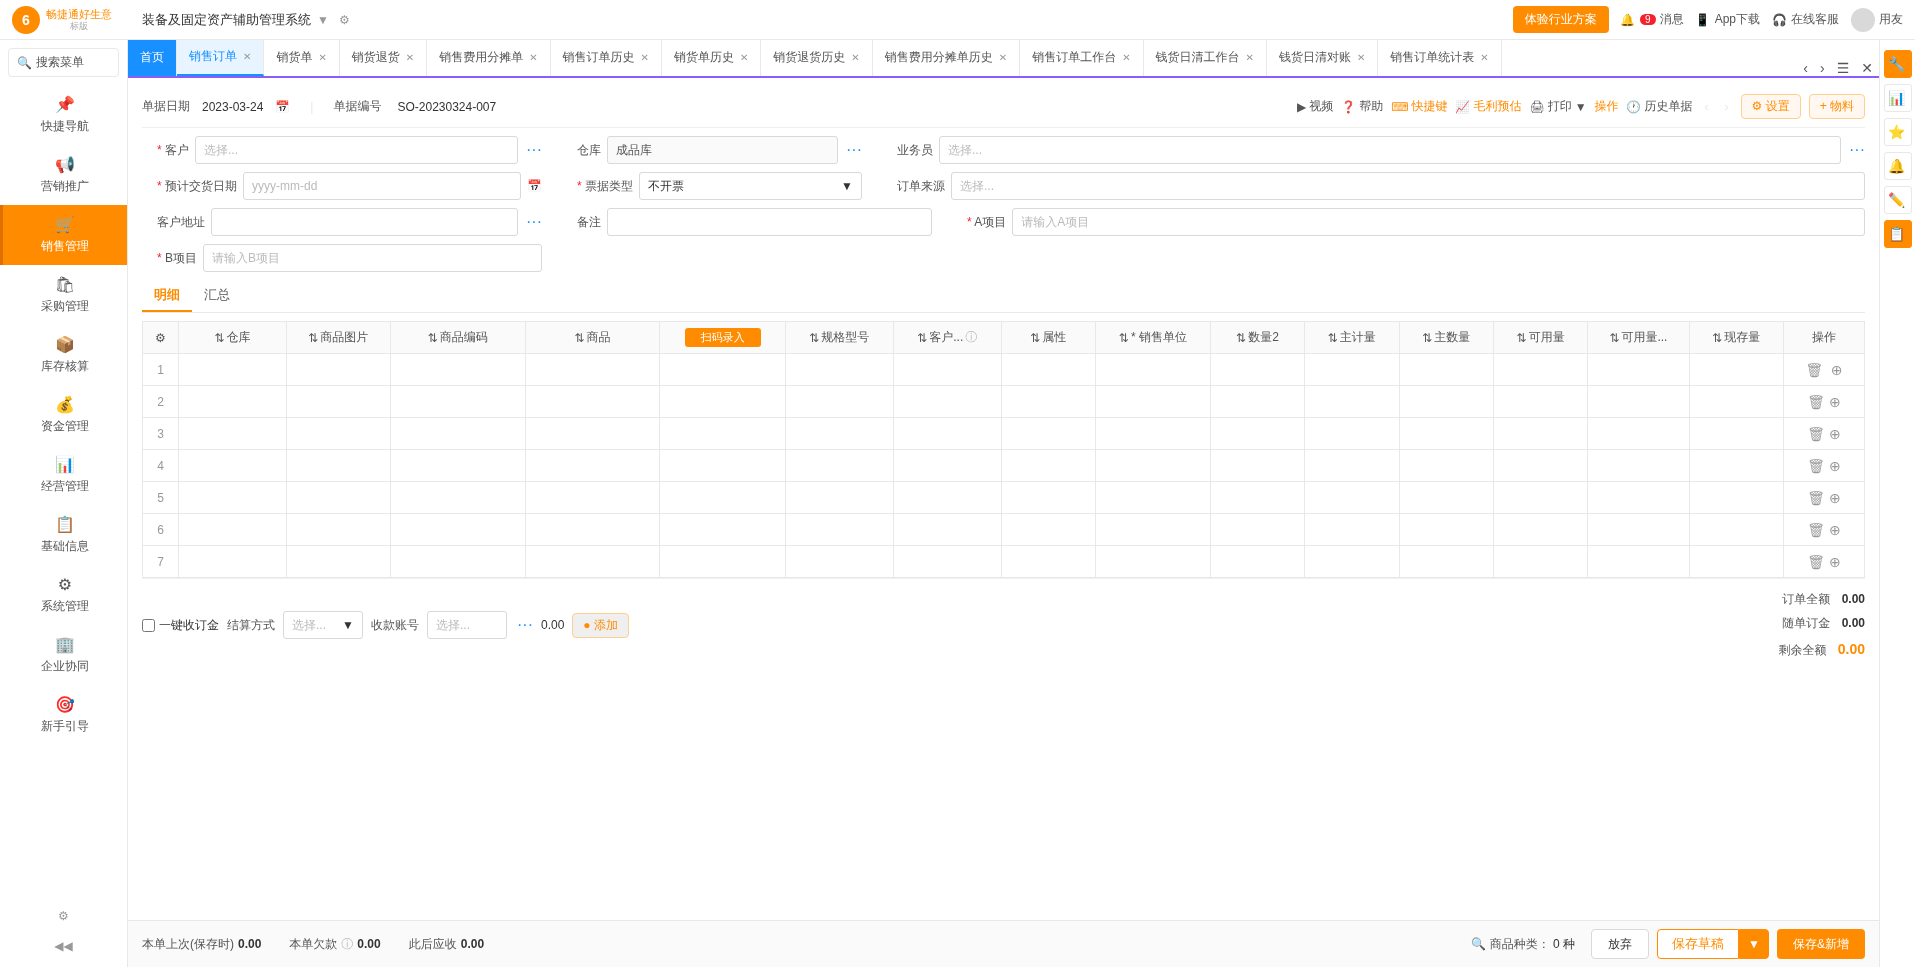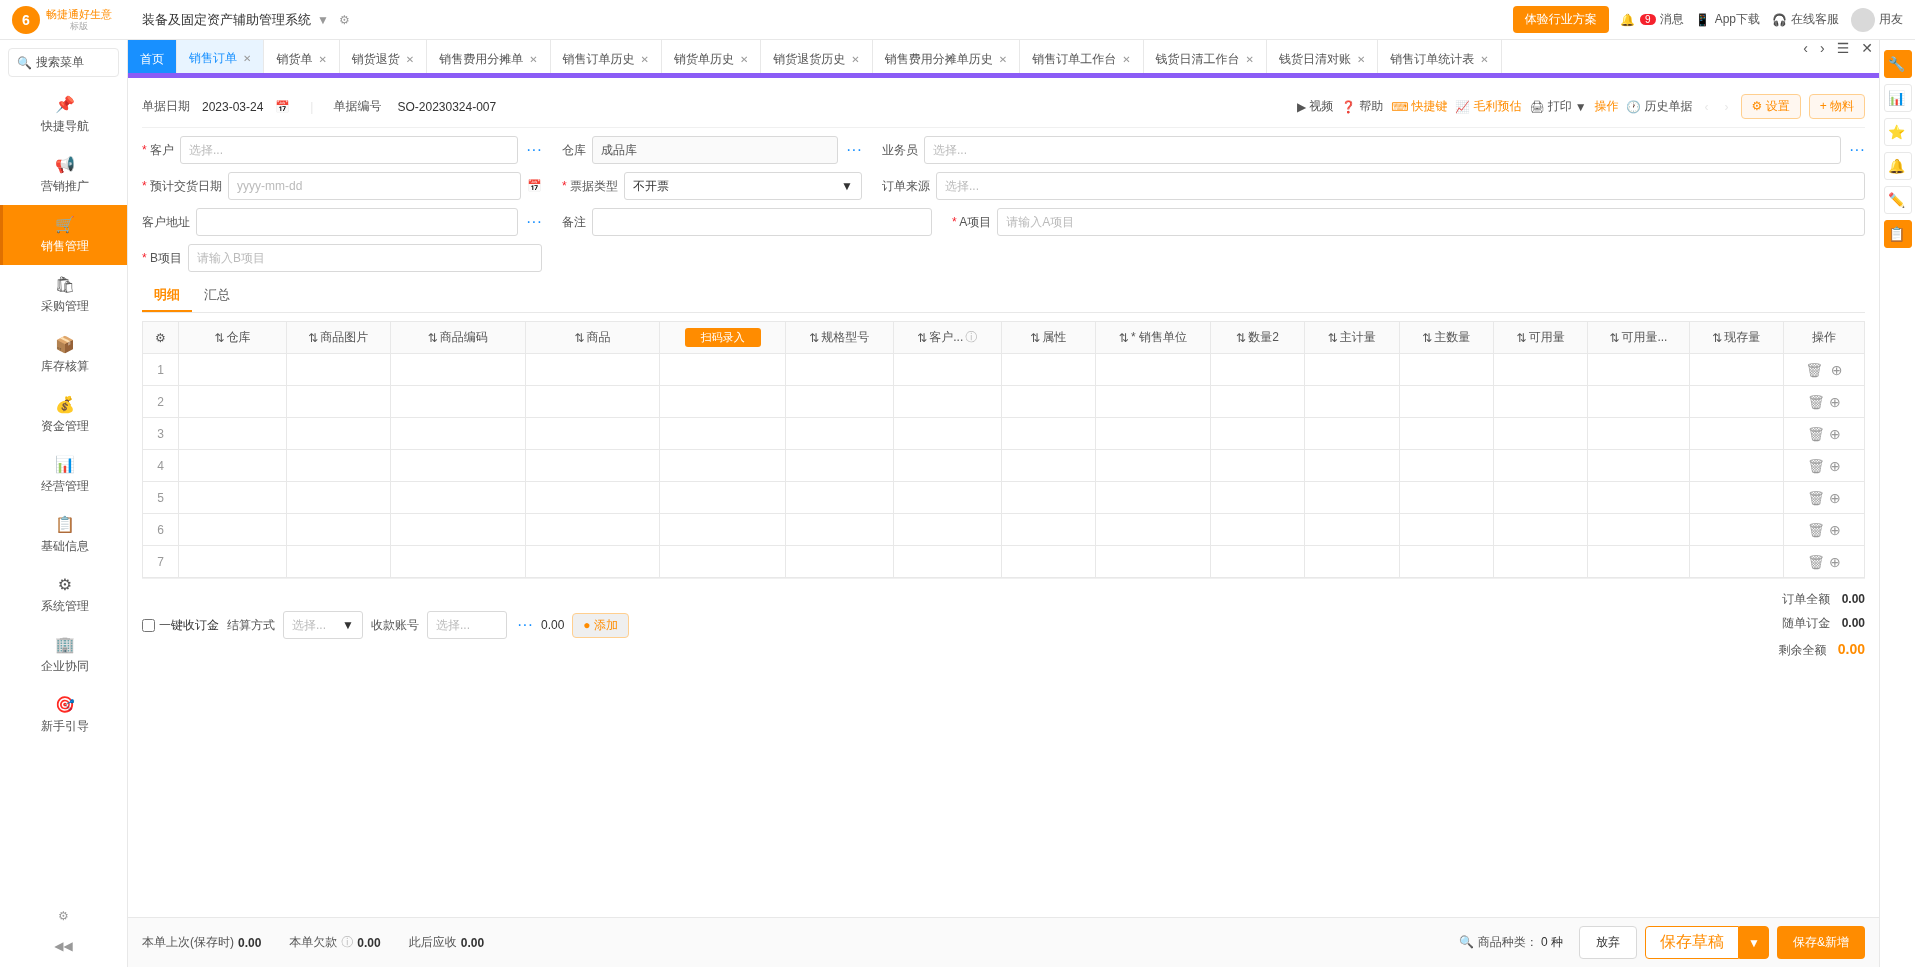--- a/index.html
+++ b/index.html
@@ -4,21 +4,21 @@
   <style>
     * { box-sizing: border-box; margin: 0; padding: 0; }
     body { font-family: 'Microsoft YaHei', Arial, sans-serif; font-size: 12px; background: #f0f2f5; color: #333; overflow: hidden; }
 
     
     .app-container { display: flex; flex-direction: column; height: 967px; width: 1915px; }
     .top-bar { height: 40px; background: #fff; display: flex; align-items: center; padding: 0 12px; border-bottom: 1px solid #e8e8e8; flex-shrink: 0; }
     .main-area { display: flex; flex: 1; overflow: hidden; }
     .sidebar { width: 128px; background: #fff; flex-shrink: 0; display: flex; flex-direction: column; border-right: 1px solid #e8e8e8; }
     .content { flex: 1; display: flex; flex-direction: column; overflow: hidden; }
-    .tab-bar { height: 38px; background: #fff; display: flex; align-items: flex-start; border-bottom: 5px solid #8b5cf6; flex-shrink: 0; overflow: hidden; }
+    .tab-bar { height: 38px; background: #fff; display: flex; align-items: flex-end; border-bottom: 2px solid #8b5cf6; flex-shrink: 0; overflow: hidden; }
     .page-content { flex: 1; overflow-y: auto; background: #fff; padding: 10px 14px; }
 
     
     .logo-area { display: flex; align-items: center; gap: 6px; min-width: 120px; }
     .logo-icon { width: 28px; height: 28px; background: #ff8c00; border-radius: 50%; display: flex; align-items: center; justify-content: center; color: #fff; font-size: 14px; font-weight: bold; }
     .logo-text { font-size: 11px; color: #ff8c00; line-height: 1.2; }
     .top-system-name { flex: 1; display: flex; align-items: center; gap: 6px; padding-left: 10px; }
     .top-actions { display: flex; gap: 12px; margin-left: auto; }
     .btn-solution { background: #ff8c00; color: #fff; border: none; padding: 5px 12px; border-radius: 4px; cursor: pointer; font-size: 12px; }
     .top-icon-btn { display: flex; align-items: center; gap: 4px; color: #555; cursor: pointer; font-size: 12px; }
@@ -45,21 +45,21 @@
     
     .form-toolbar { display: flex; align-items: center; justify-content: space-between; padding: 6px 0 8px 0; border-bottom: 1px solid #f0f0f0; margin-bottom: 8px; }
     .form-toolbar-left { display: flex; align-items: center; gap: 12px; font-size: 12px; }
     .form-toolbar-right { display: flex; align-items: center; gap: 8px; font-size: 12px; color: #555; }
     .toolbar-icon-btn { display: flex; align-items: center; gap: 3px; cursor: pointer; color: #555; }
     .toolbar-icon-btn.orange { color: #ff8c00; }
 
     
     .form-row { display: flex; align-items: center; margin-bottom: 8px; gap: 20px; }
     .form-field { display: flex; align-items: center; gap: 6px; flex: 1; }
-    .form-label { color: #555; white-space: nowrap; min-width: fit-content; }
+    .form-label { color: #555; white-space: nowrap; min-width: fit-content; margin-left: 15px; }
     .form-label.required::before { content: '* '; color: #f5222d; }
     .form-input { border: 1px solid #d9d9d9; border-radius: 3px; padding: 4px 8px; font-size: 12px; flex: 1; min-width: 0; color: #333; background: #fff; height: 28px; }
     .form-input::placeholder { color: #bbb; }
     .form-input-readonly { background: #fafafa; color: #555; }
     .form-select { border: 1px solid #d9d9d9; border-radius: 3px; padding: 4px 8px; font-size: 12px; color: #333; background: #fff; height: 28px; cursor: pointer; display: flex; align-items: center; justify-content: space-between; }
     .form-more-btn { color: #1890ff; cursor: pointer; font-size: 16px; margin-left: 2px; }
     .date-icon { color: #999; cursor: pointer; }
 
     
     .detail-tabs { display: flex; margin-bottom: 8px; border-bottom: 1px solid #e8e8e8; }
@@ -84,21 +84,21 @@
     .bottom-action-btns { display: flex; gap: 8px; }
 
     
     .right-panel { width: 36px; background: #fff; border-left: 1px solid #e8e8e8; display: flex; flex-direction: column; align-items: center; padding-top: 10px; gap: 6px; flex-shrink: 0; }
     .right-panel-btn { width: 28px; height: 28px; display: flex; align-items: center; justify-content: center; cursor: pointer; border: 1px solid #e8e8e8; border-radius: 3px; font-size: 14px; color: #555; }
 
     
     .btn { padding: 5px 16px; border-radius: 4px; cursor: pointer; font-size: 12px; border: 1px solid transparent; }
     .btn-default { background: #fff; border-color: #d9d9d9; color: #333; }
     .btn-split { display: flex; }
-    .btn-split-left { padding: 5px 14px; background: #fff; border: 1px solid #ff8c00; color: #ff8c00; border-radius: 4px 0 0 4px; cursor: pointer; font-size: 16px; }
+    .btn-split-left { padding: 5px 14px; background: #fff; border: 1px solid #ff8c00; color: #ff8c00; border-radius: 4px 0 0 4px; cursor: pointer; font-size: 13px; }
     .btn-split-right { padding: 5px 8px; background: #ff8c00; color: #fff; border: 1px solid #ff8c00; border-radius: 0 4px 4px 0; cursor: pointer; font-size: 12px; }
     .btn-save-new { padding: 5px 16px; background: #ff8c00; color: #fff; border: none; border-radius: 4px; cursor: pointer; font-size: 12px; }
 
     
     .table-scroll-area { overflow-x: auto; }
     .table-scroll-area::-webkit-scrollbar { height: 6px; }
     .table-scroll-area::-webkit-scrollbar-track { background: #f5f5f5; }
     .table-scroll-area::-webkit-scrollbar-thumb { background: #ccc; border-radius: 3px; }
 
     .page-footer { display: flex; align-items: center; justify-content: space-between; padding: 8px 14px; background: #fafafa; border-top: 1px solid #e8e8e8; flex-shrink: 0; }

